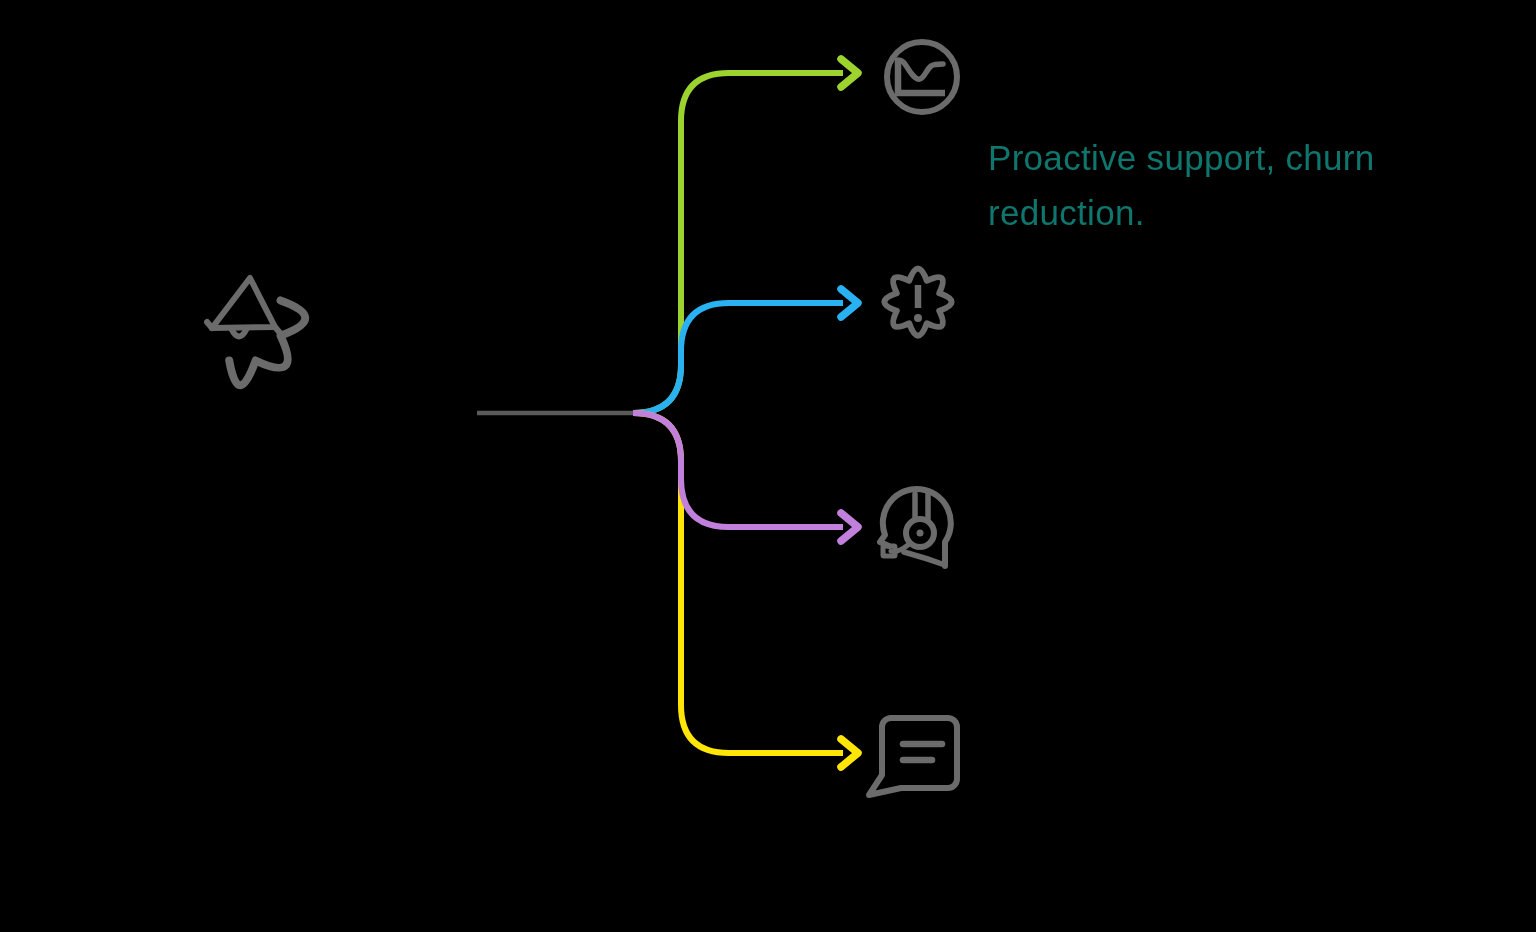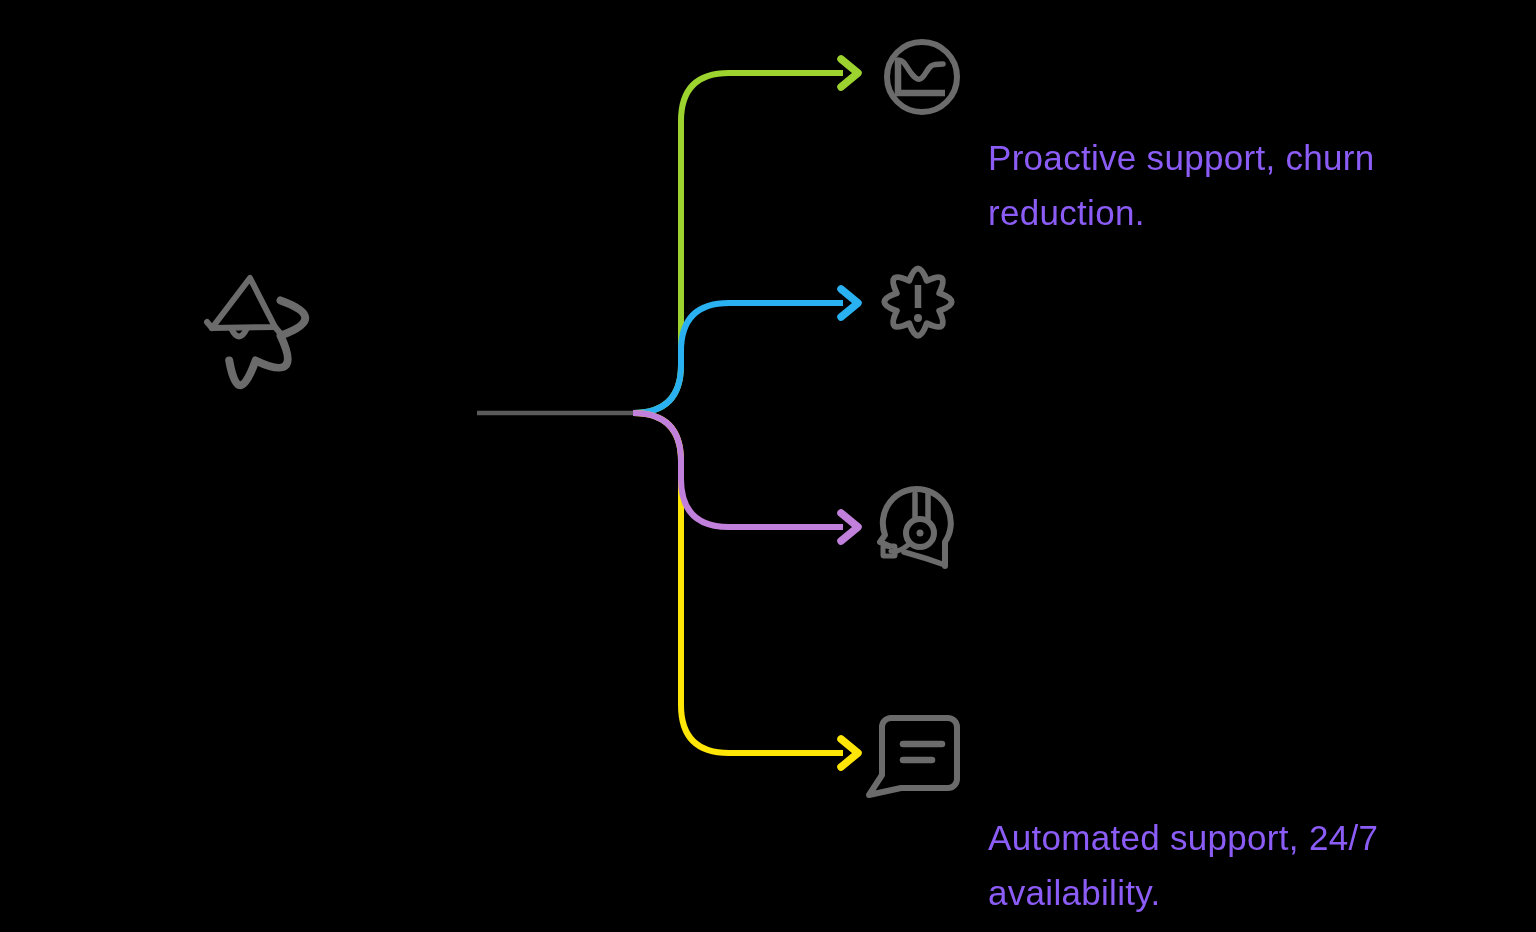--- a/index.html
+++ b/index.html
@@ -1,20 +1,20 @@
 <!DOCTYPE html>
 <html><head>
 <meta charset="utf-8">
 <style>
   html,body{margin:0;padding:0;background:#000;}
   .stage{position:relative;width:1536px;height:932px;background:#000;overflow:hidden;
          font-family:"Liberation Sans", sans-serif;}
   .diagram-svg{position:absolute;left:0;top:0;}
   .label{position:absolute;width:516px;font-size:35px;line-height:55px;
-         color:#8b5cf6;letter-spacing:0.3px;font-weight:400;}
+         color:#0f766e;letter-spacing:0.3px;font-weight:400;}
   .lbl-1{left:988px;top:130px;}
   .lbl-2{left:988px;top:357px;}
   .lbl-3{left:988px;top:583px;}
   .lbl-4{left:988px;top:810px;}
 </style>
 </head>
 <body>
 
 <div class="stage">
 
@@ -67,14 +67,13 @@
 
     <g transform="translate(919,755)" fill="none" stroke-linejoin="round" stroke="#6b6b6b">
       <path stroke-width="6" d="M-28,-37 L29,-37 A9,9 0 0 1 38,-28 L38,24 A9,9 0 0 1 29,33 L-18,33
            L-50,40 L-37,20 L-37,-28 A9,9 0 0 1 -28,-37 Z"></path>
       <path d="M-16,-11 L23,-11" stroke-width="6.5" stroke-linecap="round"></path>
       <path d="M-16,5 L13,5" stroke-width="6.5" stroke-linecap="round"></path>
     </g>
   </svg>
 
   <div class="label lbl-1">Proactive support, churn reduction.</div>
-  <div class="label lbl-4">Automated support, 24/7 availability.</div>
 </div>
 
 </body></html>

